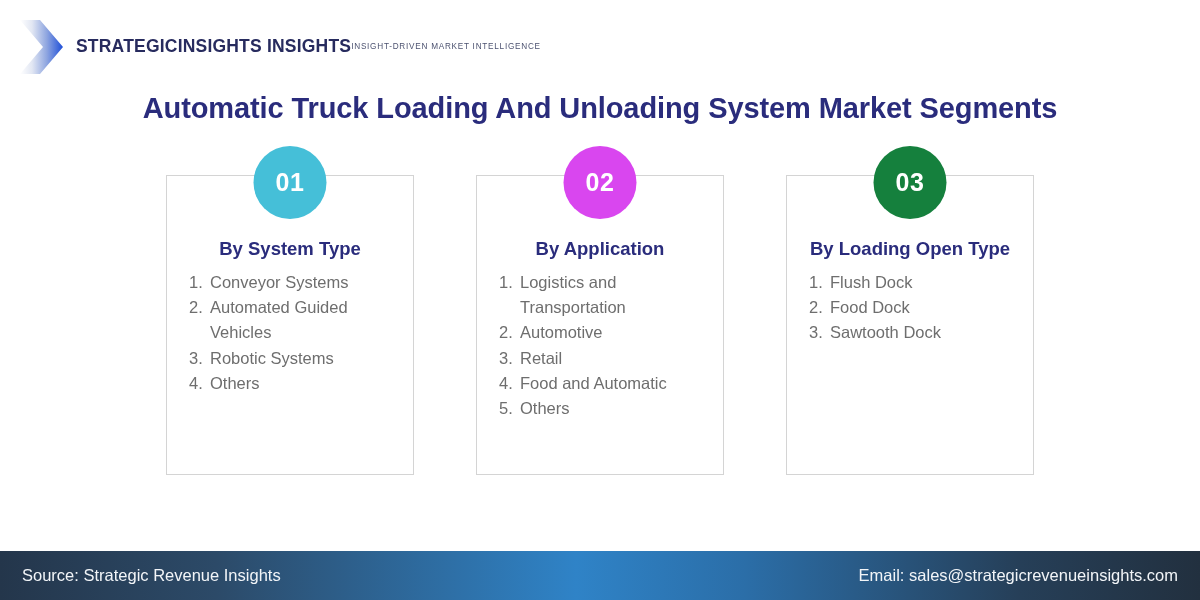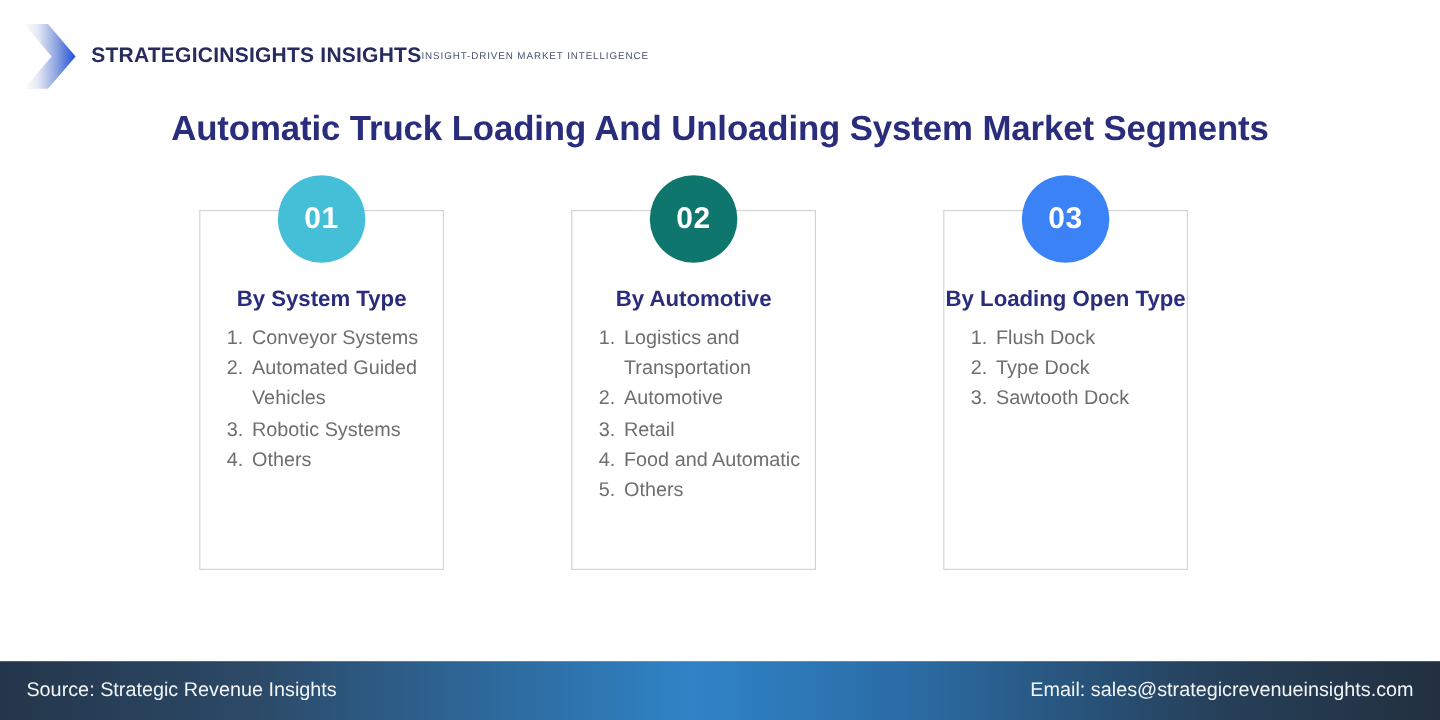--- a/index.html
+++ b/index.html
@@ -67,21 +67,21 @@
   .cards {
     position: absolute;
     top: 175px;
     left: 166px;
     width: 870px;
     height: 302px;
   }
   .card {
     position: absolute;
     top: 0;
-    width: 204px;
+    width: 248px;
     height: 300px;
     border: 1px solid #d4d4d4;
     background: #ffffff;
     box-sizing: border-box;
   }
   .card.pos-0 { left: 0; }
   .card.pos-1 { left: 310px; }
   .card.pos-2 { left: 620px; }
 
   .card-badge {
@@ -203,22 +203,22 @@
         <span class="list-text">Robotic Systems</span>
       </li>
       <li>
         <span class="list-num">4.</span>
         <span class="list-text">Others</span>
       </li>
     </ul>
   </div>
 
   <div class="card pos-1">
-    <div class="card-badge" style="background: #0f766e;">02</div>
-    <div class="card-title">By Automotive</div>
+    <div class="card-badge" style="background: #d946ef;">02</div>
+    <div class="card-title">By Application</div>
     <ul class="card-list">
       <li>
         <span class="list-num">1.</span>
         <span class="list-text">Logistics and Transportation</span>
       </li>
       <li>
         <span class="list-num">2.</span>
         <span class="list-text">Automotive</span>
       </li>
       <li>
@@ -230,30 +230,30 @@
         <span class="list-text">Food and Automatic</span>
       </li>
       <li>
         <span class="list-num">5.</span>
         <span class="list-text">Others</span>
       </li>
     </ul>
   </div>
 
   <div class="card pos-2">
-    <div class="card-badge" style="background: #3b82f6;">03</div>
+    <div class="card-badge" style="background: #15803d;">03</div>
     <div class="card-title">By Loading Open Type</div>
     <ul class="card-list">
       <li>
         <span class="list-num">1.</span>
         <span class="list-text">Flush Dock</span>
       </li>
       <li>
         <span class="list-num">2.</span>
-        <span class="list-text">Type Dock</span>
+        <span class="list-text">Food Dock</span>
       </li>
       <li>
         <span class="list-num">3.</span>
         <span class="list-text">Sawtooth Dock</span>
       </li>
     </ul>
   </div>
 
 </div>
 

